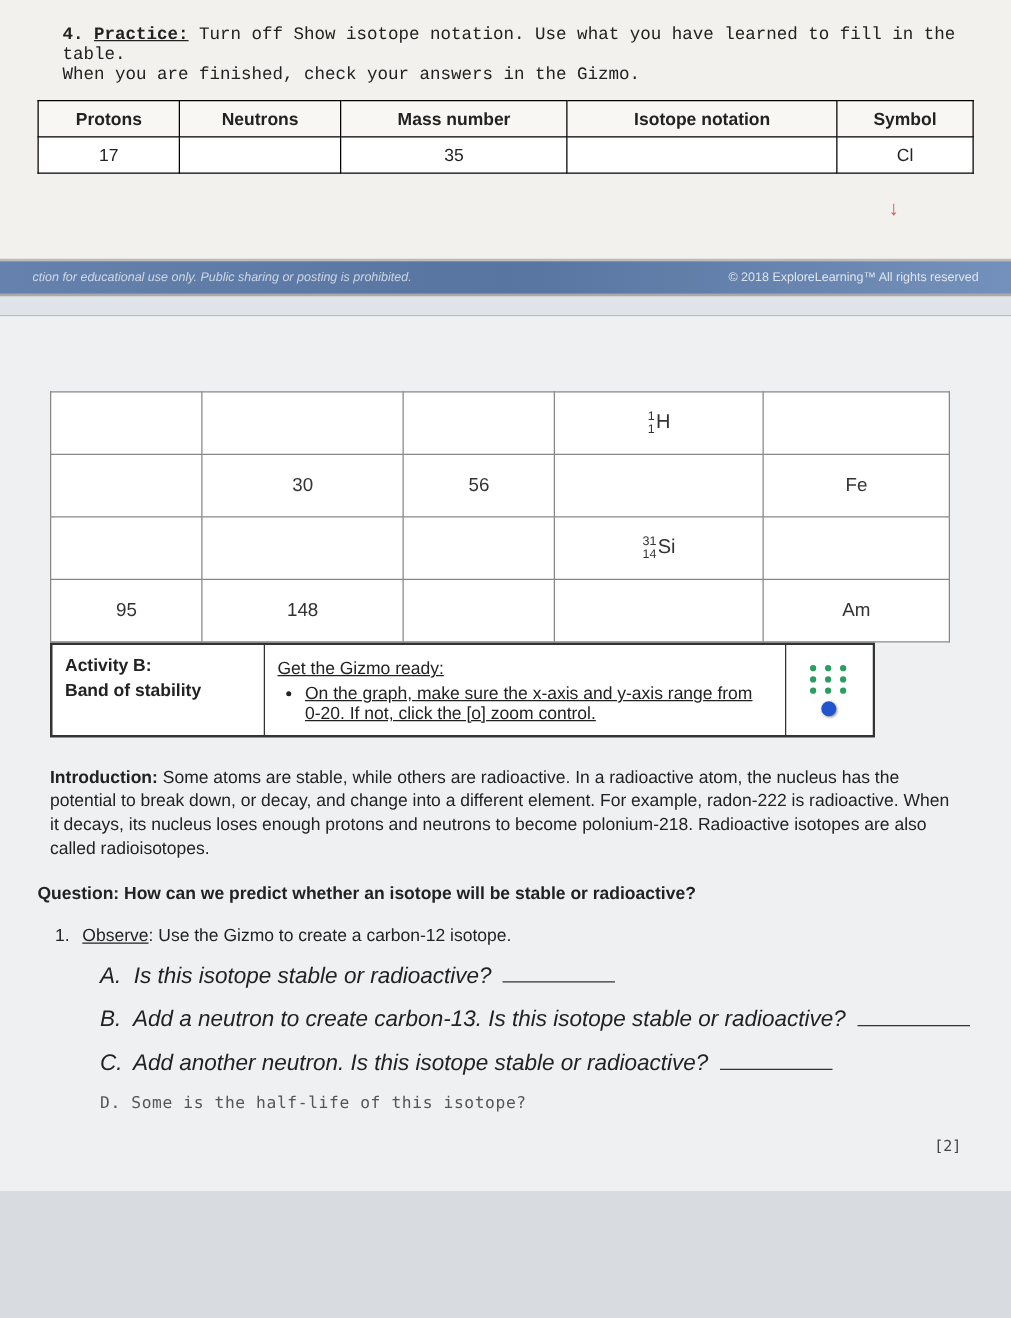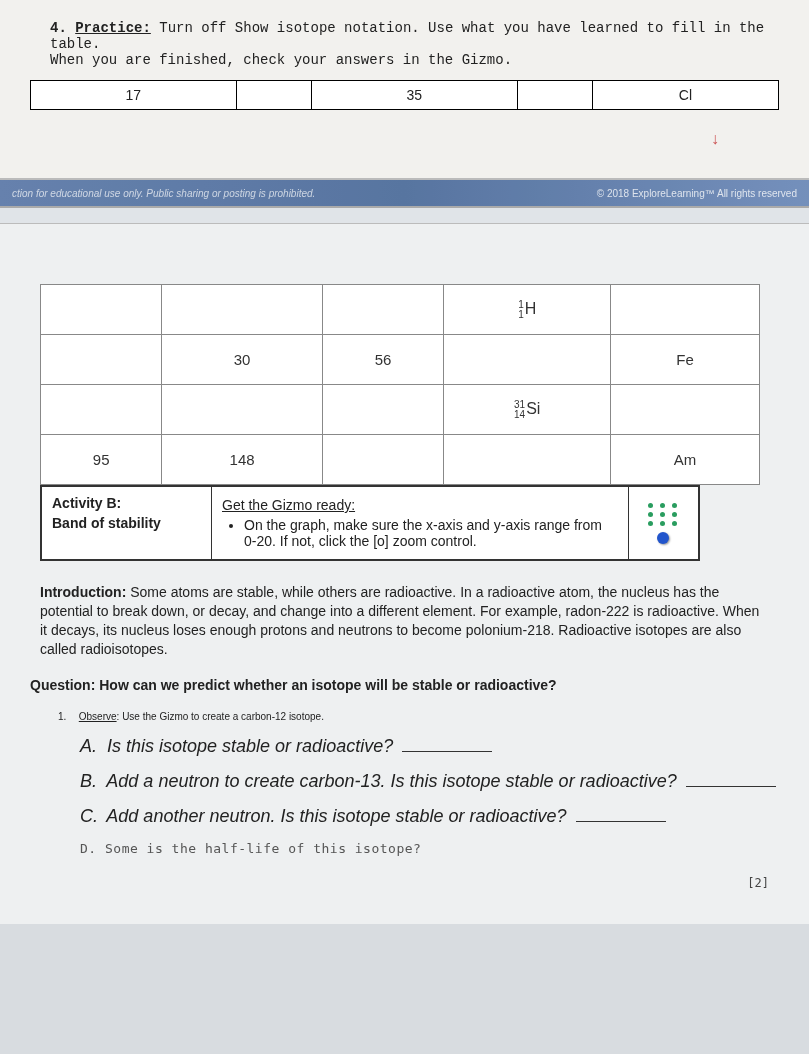--- a/index.html
+++ b/index.html
@@ -34,21 +34,21 @@
   }
   .table1 th { font-weight: bold; background: #f8f7f4; }
   .arrow-row { text-align: right; padding: 20px 60px 0 0; color: #c55; font-size: 16px; }
   .copyright-bar {
     height: 26px;
     background: linear-gradient(90deg, #5a78a8 0%, #4a6a9a 50%, #6a88b8 100%);
     color: #fff;
     font-size: 10px;
     display: flex;
     align-items: center;
-    padding: 0 12px;
+    padding: 0 26px;
     justify-content: space-between;
     opacity: 0.9;
   }
   .copyright-bar .left { flex: 1; opacity: 0.7; font-style: italic; }
   .copyright-bar .right { text-align: right; opacity: 0.8; }
   .gap-bar { height: 18px; background: #e0e4e8; border-top: 2px solid #aaa; border-bottom: 1px solid #bbb; }
   .page-bottom {
     background: #eef0f1;
     padding: 60px 30px 20px 30px;
     min-height: 700px;
@@ -90,37 +90,37 @@
     padding: 8px 10px;
     width: 170px;
   }
   .activity-left .t1 { font-weight: bold; }
   .activity-left .t2 { font-weight: bold; margin-top: 4px; }
   .activity-mid {
     flex: 1;
     padding: 10px 10px;
   }
   .activity-mid .gt { text-decoration: underline; }
-  .activity-mid ul { margin: 4px 0 0 22px; }
+  .activity-mid ul { margin: 4px 0 0 22px; text-decoration: underline; }
   .activity-right {
     border-left: 1.5px solid #333;
     width: 70px;
     display: flex;
     align-items: center;
     justify-content: center;
     background: #fff;
   }
   .dot-grid { display: grid; grid-template-columns: repeat(3, 8px); grid-gap: 4px; }
   .dot { width: 5px; height: 5px; border-radius: 50%; background: #2a9d5f; }
   .bigdot { width: 12px; height: 12px; border-radius: 50%; background: #2255cc; margin-top: 6px; margin-left: -2px; box-shadow: 1px 1px 2px rgba(0,0,0,0.4); }
   .gizmo-icon { display: flex; flex-direction: column; align-items: center; }
   .intro-block { margin: 22px 10px 0 10px; font-size: 14px; line-height: 1.35; }
   .intro-block b { font-weight: bold; }
   .question-block { margin: 18px 10px 0 0; font-size: 14px; font-weight: bold; }
-  .observe-block { margin: 18px 10px 0 28px; font-size: 10px; }
+  .observe-block { margin: 18px 10px 0 14px; font-size: 14px; }
   .observe-block .num { display: inline-block; width: 18px; }
   .observe-block .u { text-decoration: underline; }
   .sub-q { margin: 14px 0 0 50px; font-size: 18px; font-style: italic; }
   .sub-q .letter { display: inline-block; width: 22px; }
   .blank { display: inline-block; border-bottom: 1px solid #333; min-width: 90px; height: 14px; vertical-align: baseline; margin-left: 4px; }
   .cutoff { margin: 14px 0 0 50px; font-size: 13px; color: #555; letter-spacing: 0.5px; font-family: monospace; }
   .page-num { margin: 20px 10px 0 0; text-align: right; font-size: 12px; color: #444; font-family: monospace; }
 </style>
 </head>
 <body>
@@ -129,20 +129,27 @@
 
   <div class="q4-block">
     <span class="q4-num">4.</span>
     <span class="q4-title">Practice:</span>
     <span class="q4-text"> Turn off Show isotope notation. Use what you have learned to fill in the table.</span>
     <div class="q4-line2">When you are finished, check your answers in the Gizmo.</div>
   </div>
 
   <table class="table1">
     <tbody>
+        <tr>
+      <th>Protons</th>
+      <th>Neutrons</th>
+      <th>Mass number</th>
+      <th>Isotope notation</th>
+      <th>Symbol</th>
+    </tr>
     <tr>
       <td>17</td>
       <td></td>
       <td>35</td>
       <td></td>
       <td>Cl</td>
     </tr>
   </tbody>
     </table>
 

